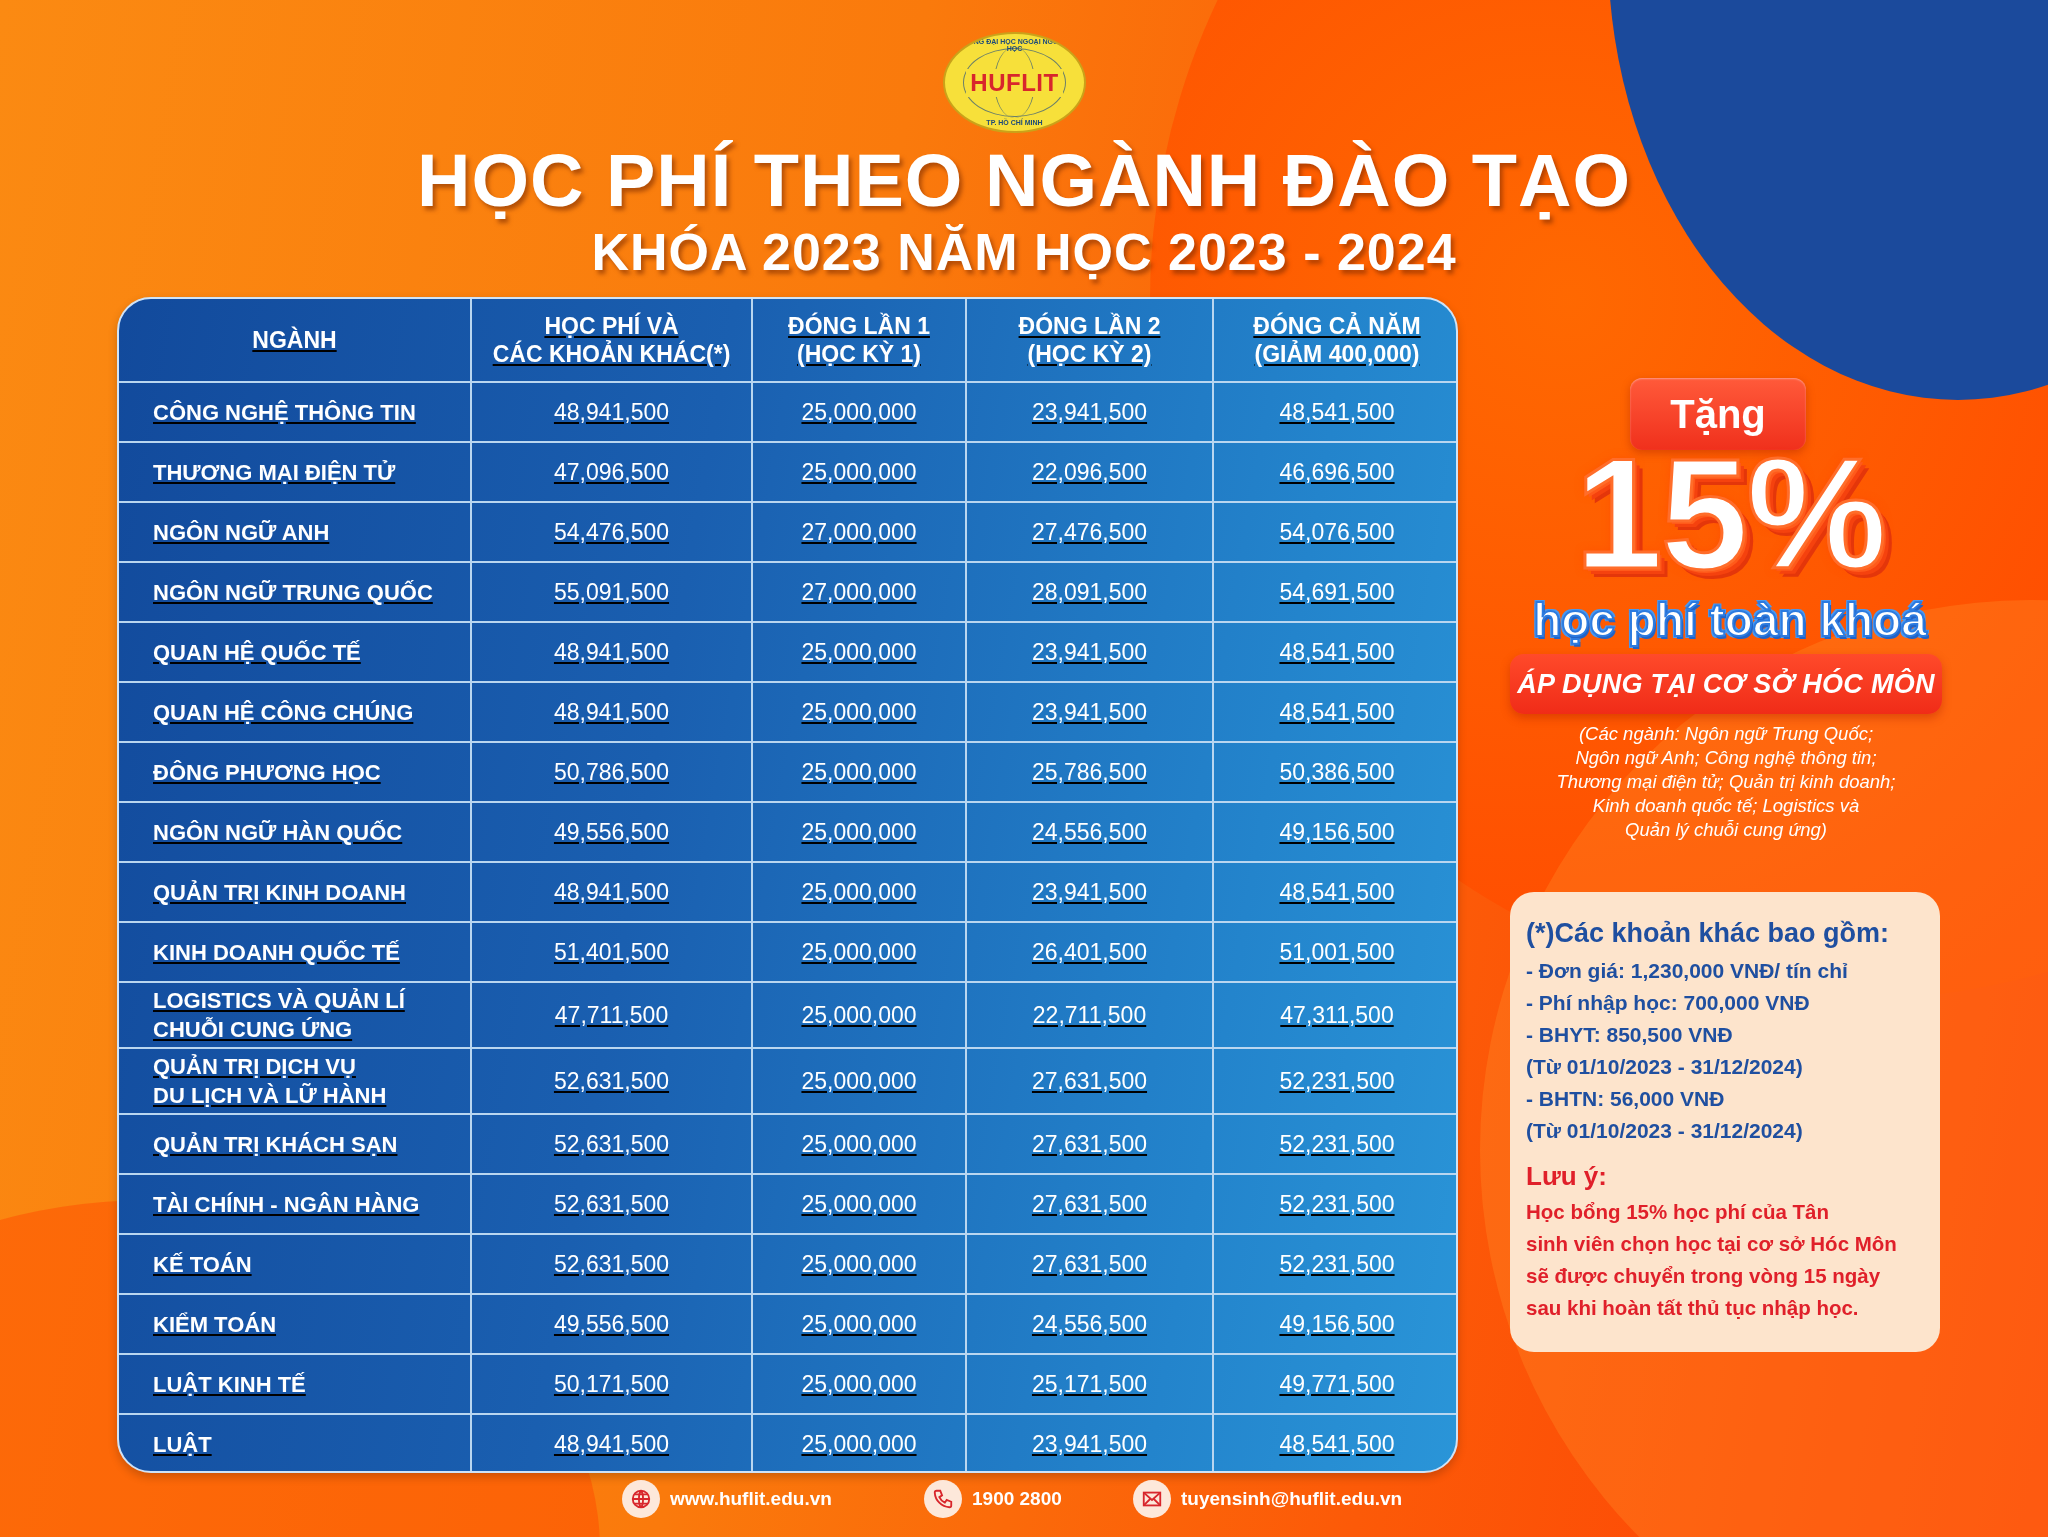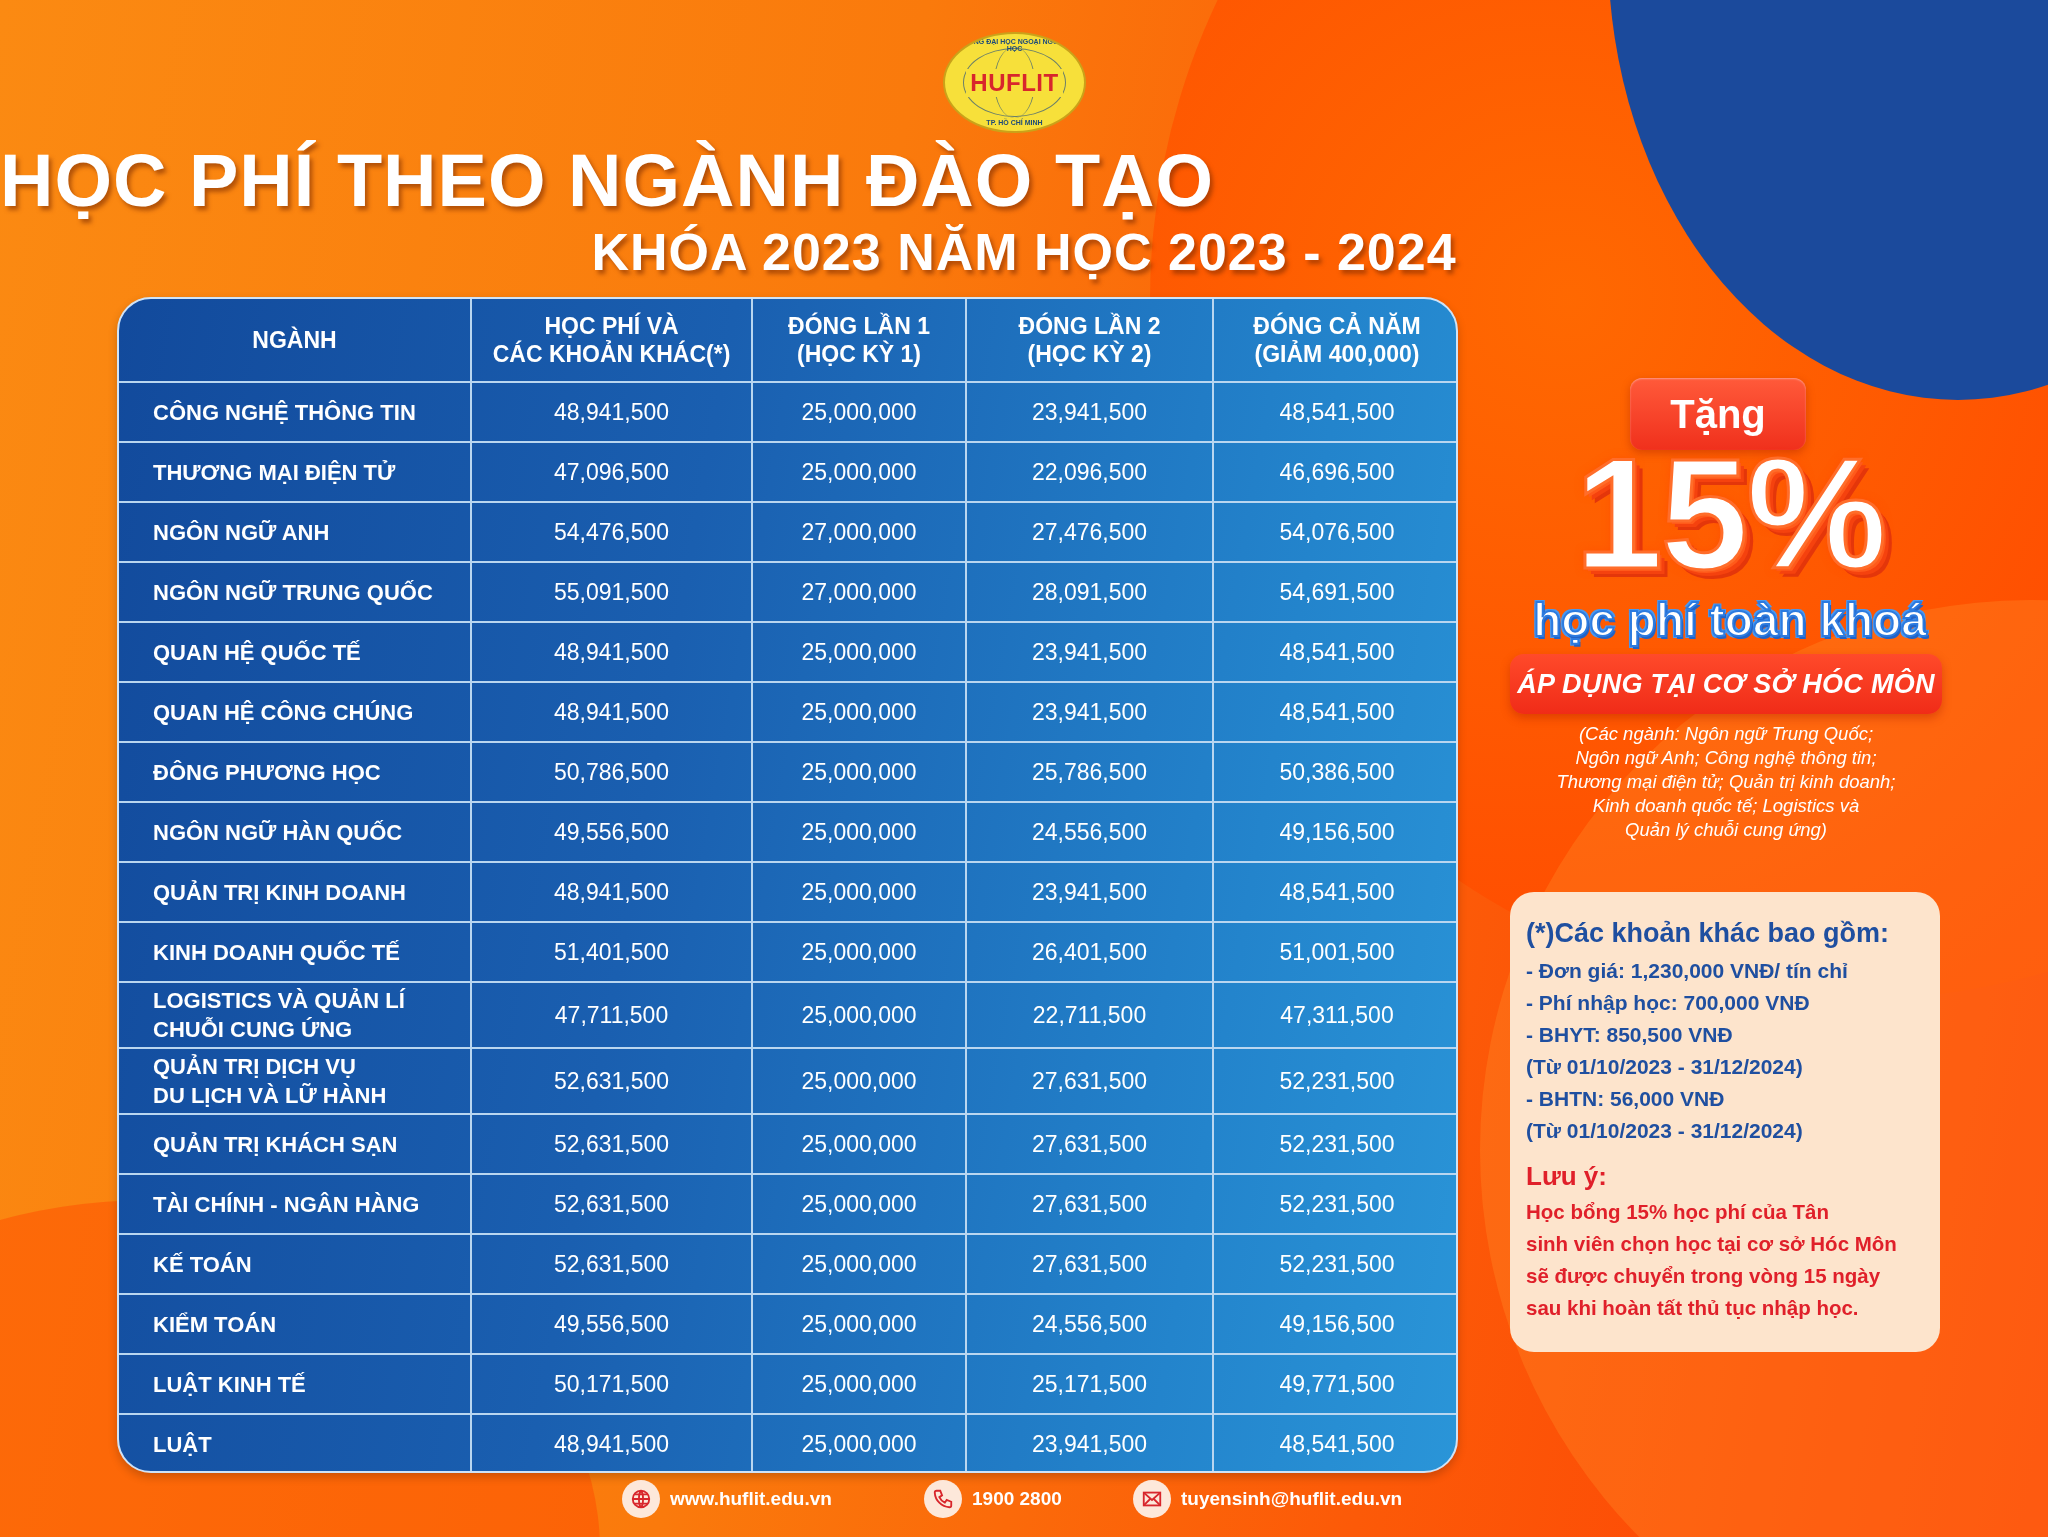--- a/index.html
+++ b/index.html
@@ -59,42 +59,42 @@
     position: absolute; top: 4px; left: 0; right: 0; text-align: center;
     font-size: 7px; font-weight: bold; color: #1d4a7a; z-index: 3;
   }
   .logo-arc-bottom {
     position: absolute; bottom: 5px; left: 0; right: 0; text-align: center;
     font-size: 7px; font-weight: bold; color: #1d4a7a; z-index: 3;
   }
 
   
   .title {
-    position: absolute; left: 0; width: 2048px; top: 138px; 
+    position: absolute; left: 0; width: 2048px; top: 138px; text-align: center;
     font-family: "Liberation Sans", sans-serif; font-weight: 900;
     font-size: 74px; color: #ffffff; letter-spacing: 1px;
     text-shadow: 3px 4px 4px rgba(120,40,0,0.55);
   }
   .subtitle {
     position: absolute; left: 0; width: 2048px; top: 222px; text-align: center;
     font-family: "Liberation Sans", sans-serif; font-weight: 900;
     font-size: 52px; color: #ffffff; letter-spacing: 1px;
     text-shadow: 3px 4px 4px rgba(120,40,0,0.55);
   }
 
   
   .table-wrap {
     position: absolute; left: 117px; top: 297px; width: 1341px; height: 1176px;
     border-radius: 34px;
     overflow: hidden;
     border: 2px solid #cfe3f7;
     background: linear-gradient(100deg, #124a9c 0%, #1a5fb0 40%, #2384cc 80%, #2a95d8 100%);
     box-shadow: 0 4px 10px rgba(0,0,0,0.2);
   }
-  table { border-collapse: collapse; width: 100%; height: 100%; table-layout: fixed; }
+  table { border-collapse: collapse; width: 100%; height: 100%; table-layout: fixed; text-decoration: underline; }
   th, td {
     border: 2px solid #b9d6f0;
     color: #ffffff;
     text-align: center;
     vertical-align: middle;
   }
   tr > :first-child { border-left: none; }
   tr > :last-child { border-right: none; }
   thead tr th { border-top: none; }
   tbody tr:last-child td { border-bottom: none; }

